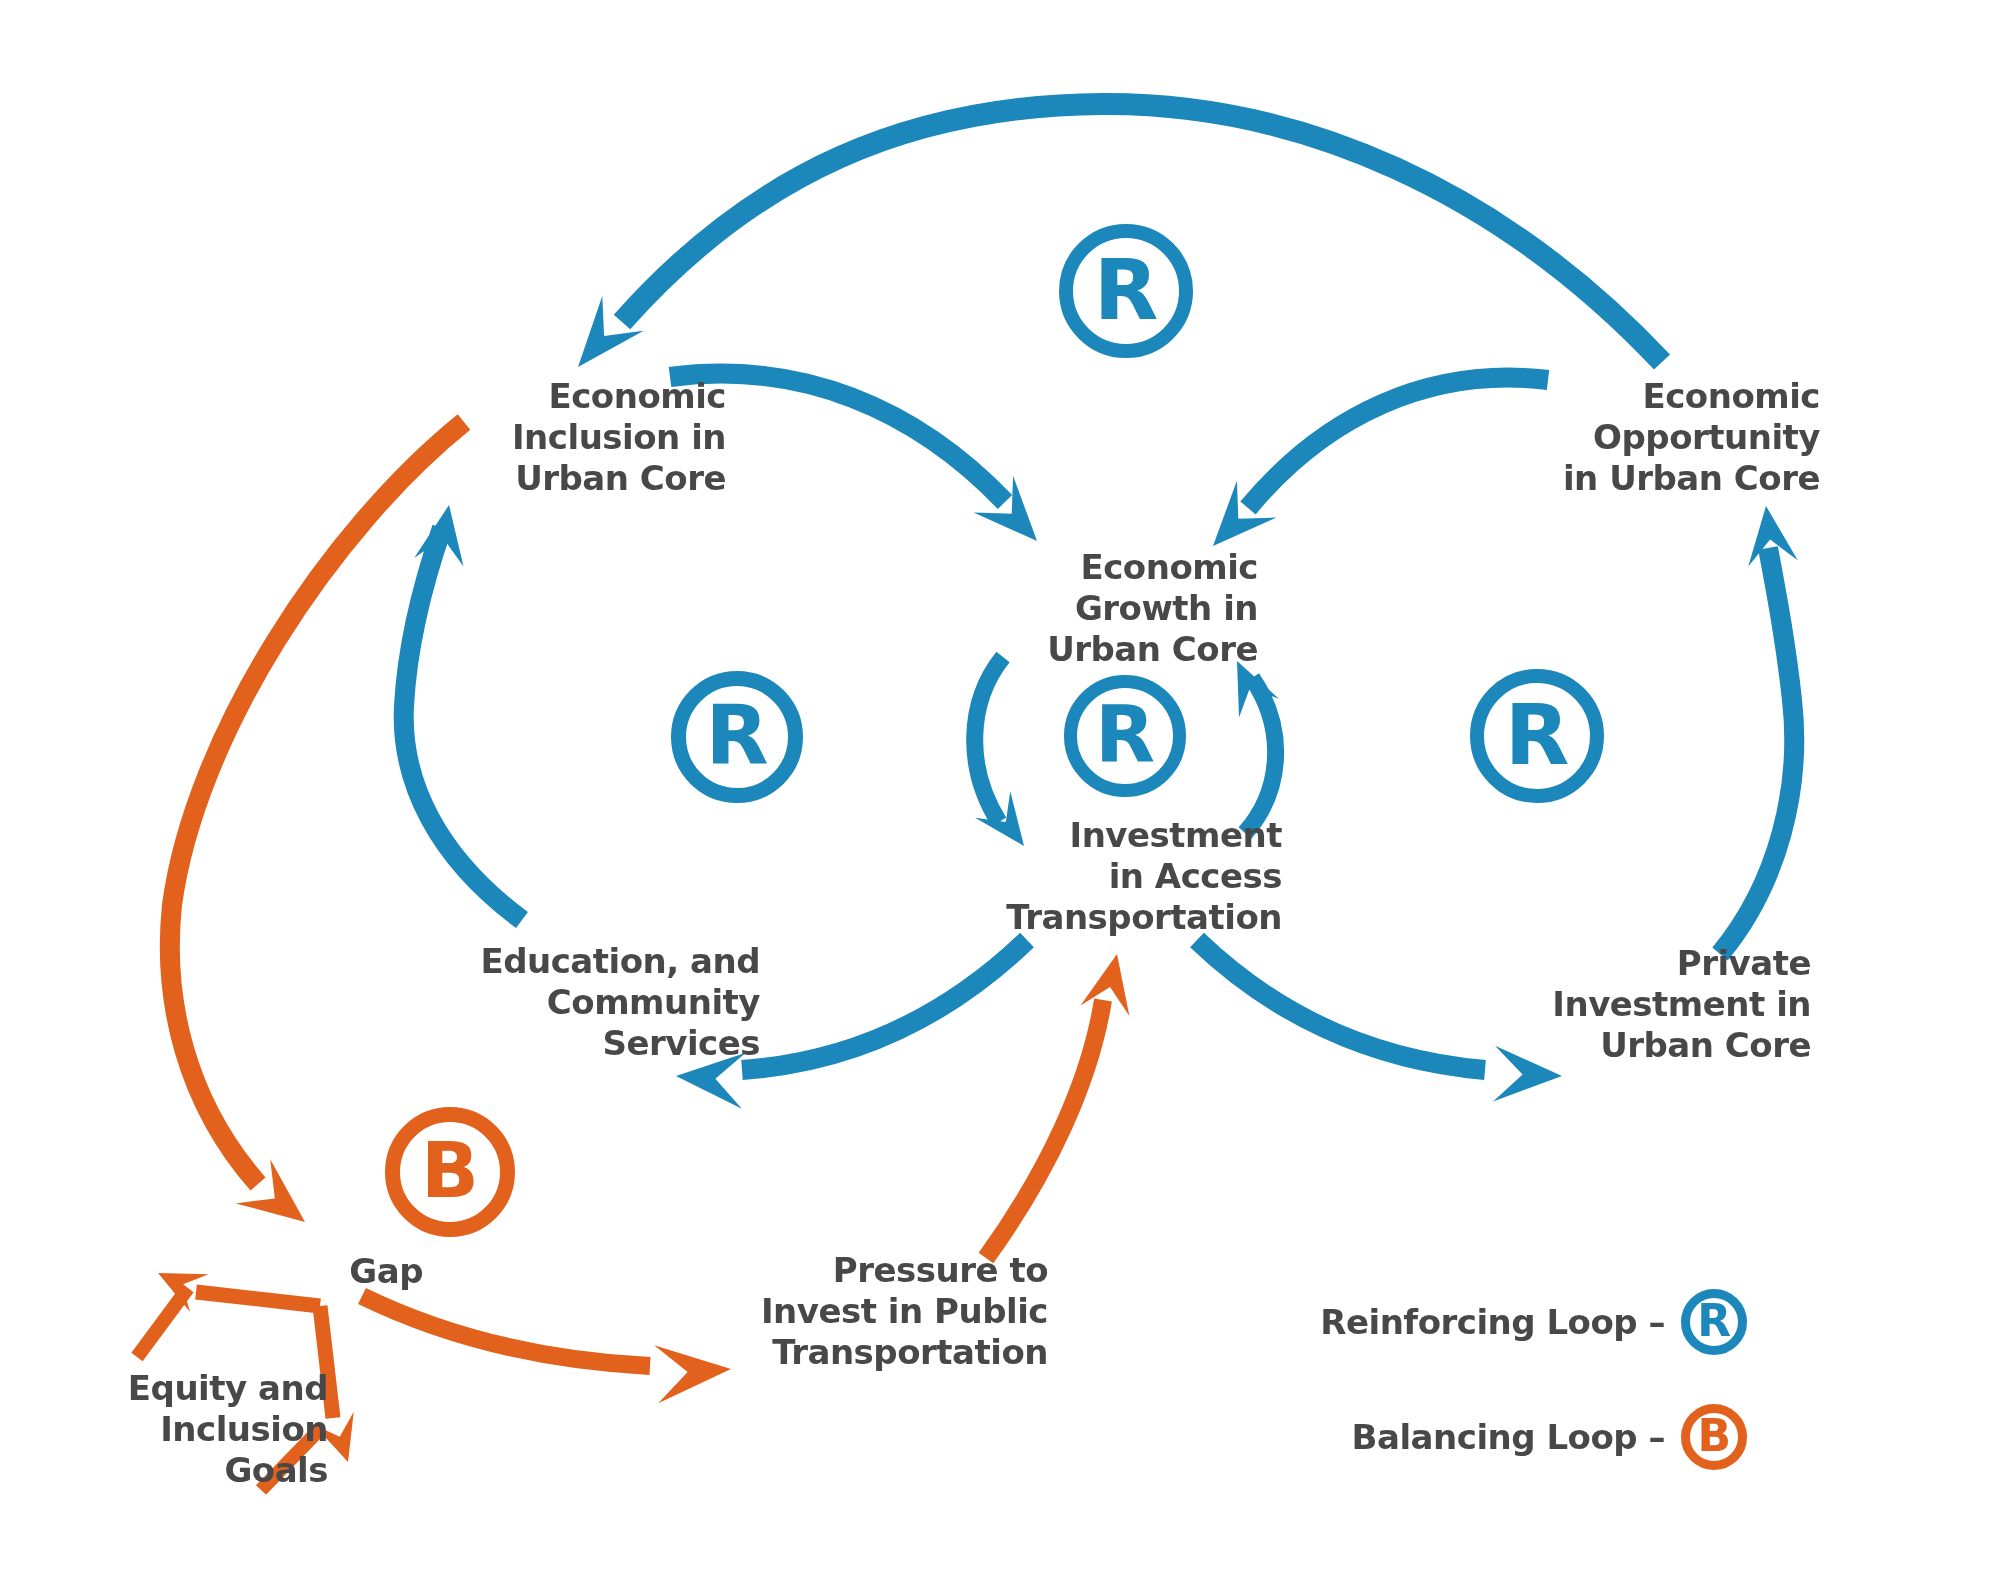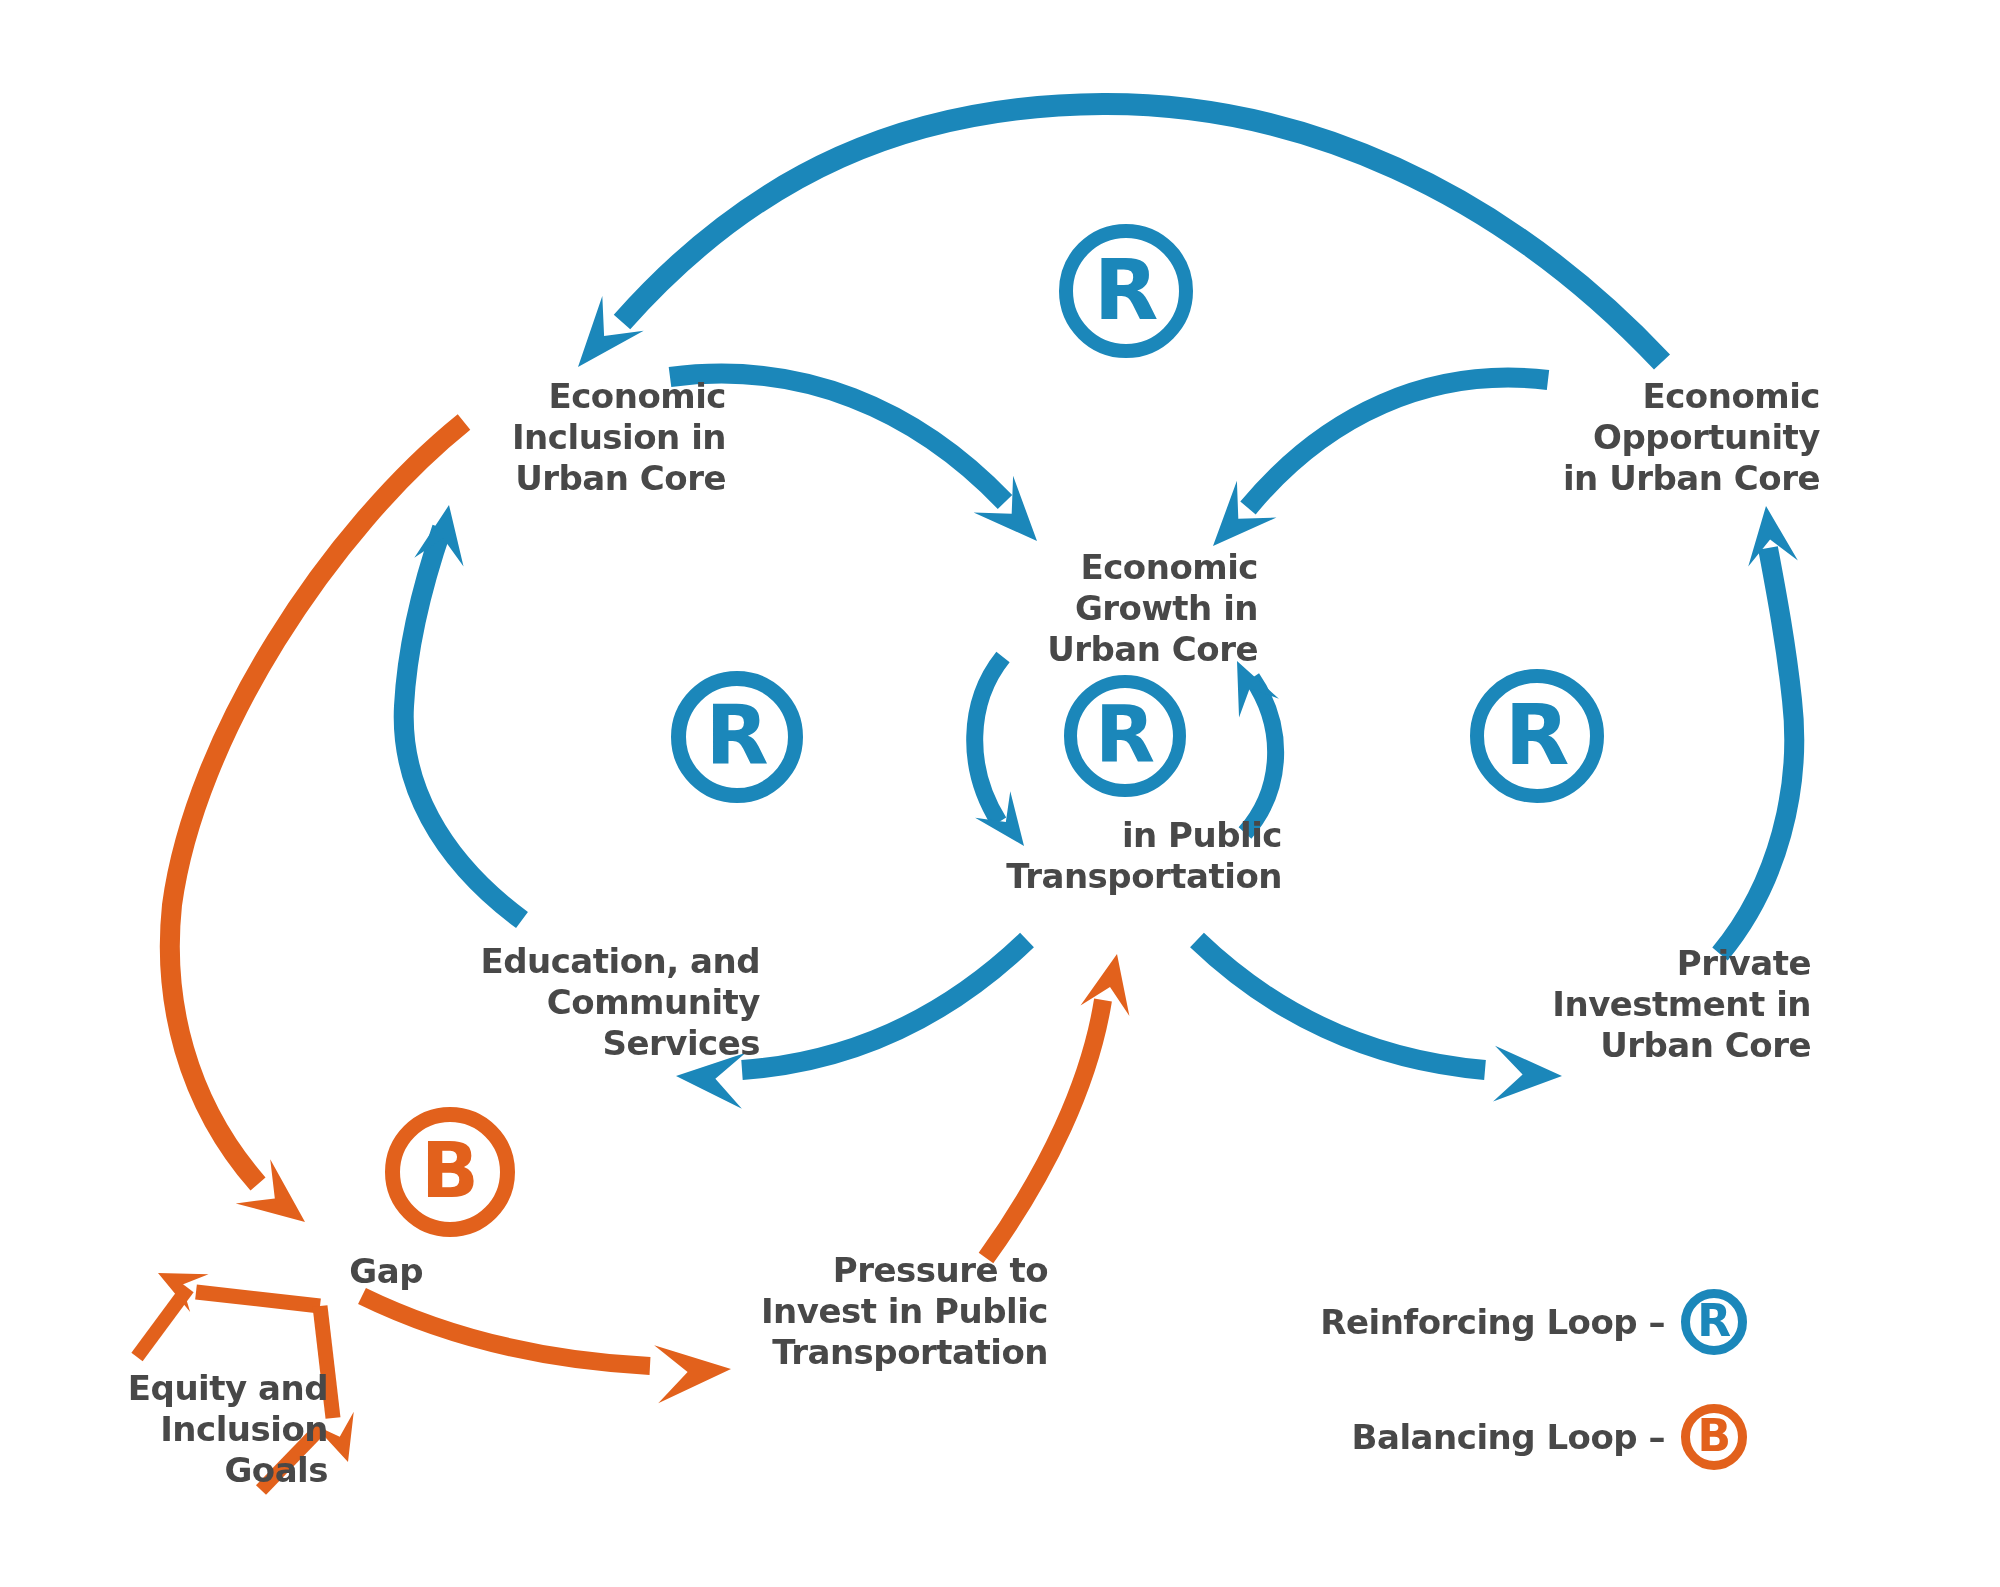--- a/index.html
+++ b/index.html
@@ -132,21 +132,22 @@
     <div>Economic</div>
     <div>Opportunity</div>
     <div>in Urban Core</div>
   </div>
   <div class="node" style="left:958px;top:547px;width:300px;">
     <div>Economic</div>
     <div>Growth in</div>
     <div>Urban Core</div>
   </div>
   <div class="node" style="left:942px;top:815px;width:340px;">
-    <div>in Public</div>
+    <div>Investment</div>
+    <div>in Access</div>
     <div>Transportation</div>
   </div>
   <div class="node" style="left:400px;top:941px;width:360px;">
     <div>Education, and</div>
     <div>Community</div>
     <div>Services</div>
   </div>
   <div class="node" style="left:1471px;top:943px;width:340px;">
     <div>Private</div>
     <div>Investment in</div>

